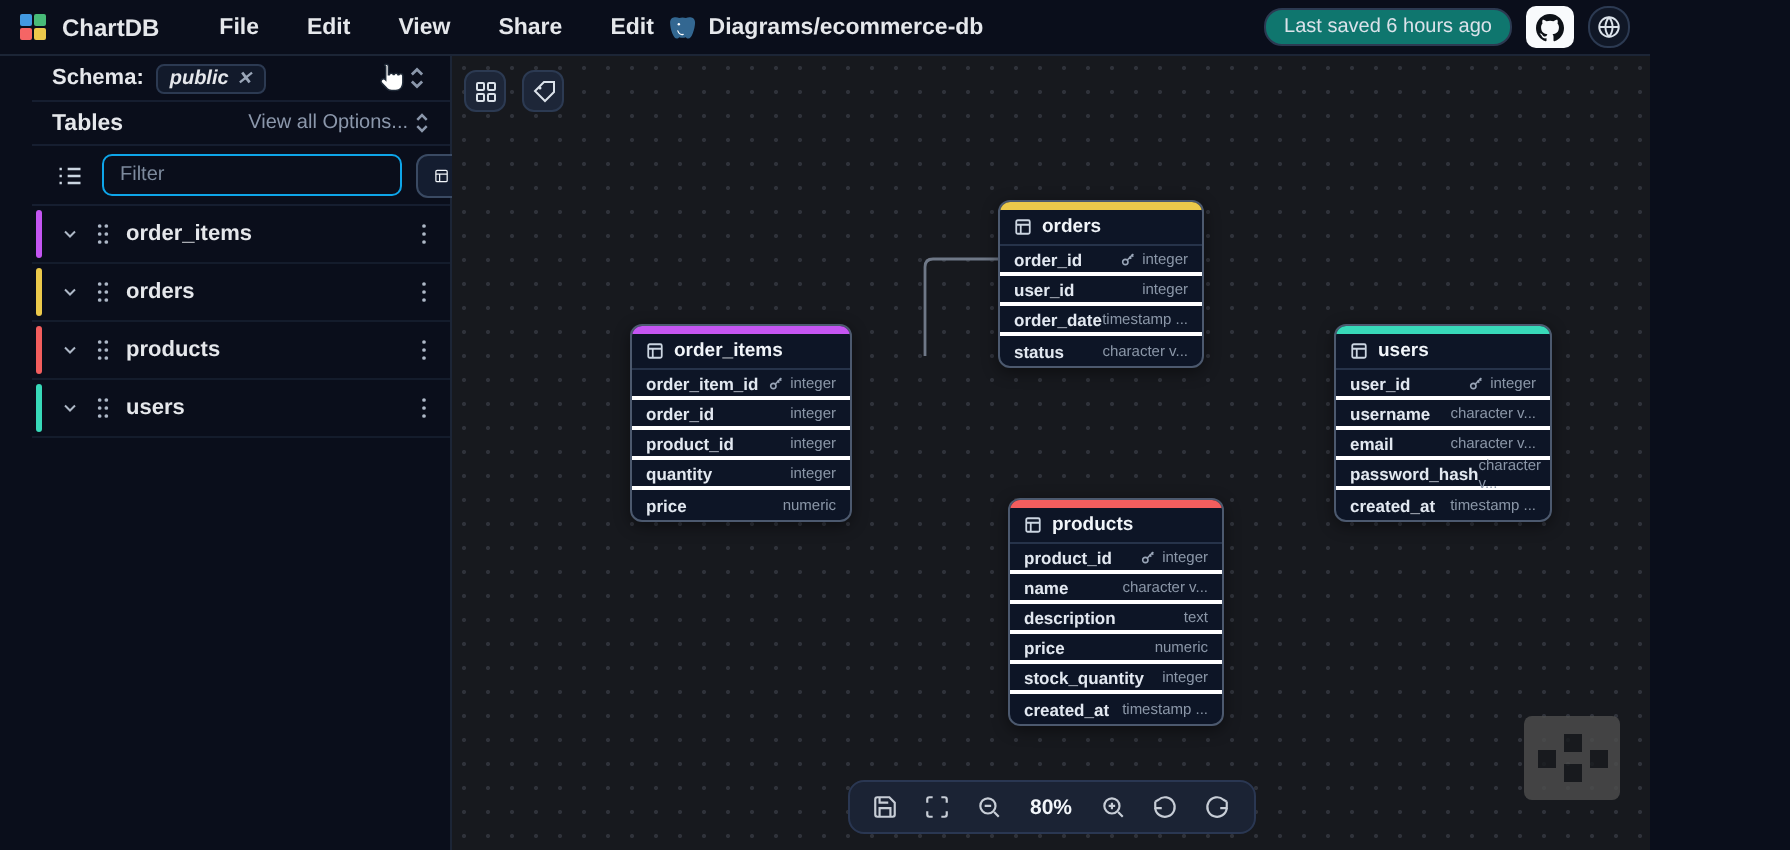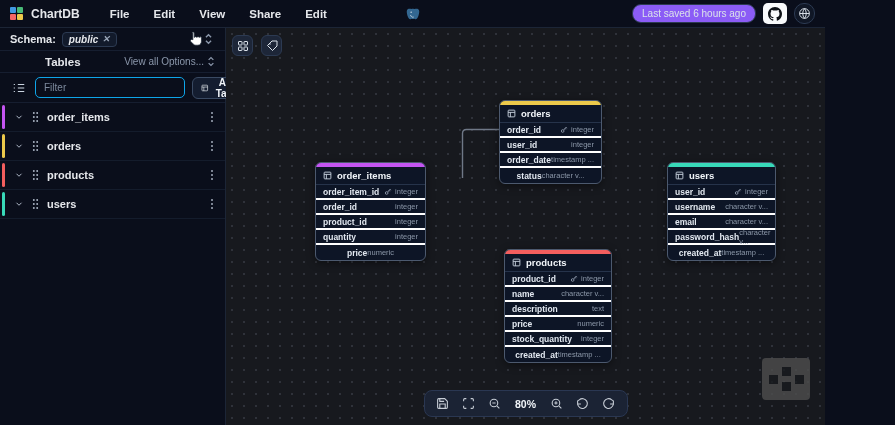--- a/index.html
+++ b/index.html
@@ -12,41 +12,41 @@
     background:#0a0e1b; border-bottom:1px solid #1c2536; padding:0 10px; position:relative; z-index:5; }
   .mb-left { display:flex; align-items:center; gap:4px; }
   .logo-grid { display:grid; grid-template-columns:6px 6px; grid-template-rows:6px 6px; gap:1px; margin-right:4px; }
   .logo-grid span { border-radius:1px; }
   .app-title { font-weight:bold; font-size:12px; margin-right:14px; }
   .menu-item { background:none; border:none; color:#e5e7eb; font-family:inherit; font-size:11.5px;
     font-weight:bold; padding:3px 12px; cursor:pointer; border-radius:4px; }
   .mb-center { position:absolute; left:50%; top:0; height:28px; transform:translateX(-50%);
     display:flex; align-items:center; gap:6px; font-size:11.5px; font-weight:bold; }
   .mb-right { display:flex; align-items:center; gap:7px; }
-  .saved-badge { font-size:10px; color:#dbe2ea; background:#8b5cf6; border:1px solid #2c3a52;
+  .saved-badge { font-size:10px; color:#dbe2ea; background:#0f766e; border:1px solid #2c3a52;
     border-radius:9px; padding:2px 9px; line-height:13px; }
   .gh-btn { width:24px; height:21px; background:#f8fafc; border:none; border-radius:5px;
     display:flex; align-items:center; justify-content:center; cursor:pointer; }
   .globe-btn { width:21px; height:21px; background:#101726; border:1px solid #2c3a52; border-radius:10px;
     display:flex; align-items:center; justify-content:center; cursor:pointer; }
 
   .body { flex:1; display:flex; min-height:0; }
 
   
   aside { width:226px; flex:0 0 226px; background:#0a0e1b; border-right:1px solid #1c2536;
-    display:flex; flex-direction:column; font-size:11px; }
+    display:flex; flex-direction:column; font-size:11px;padding-left:16px; }
   .side-row { display:flex; align-items:center; padding:0 10px; }
   .schema-row { height:23px; border-bottom:1px solid #161e30; gap:6px; }
   .schema-label { font-weight:bold; font-size:11px; }
   .schema-chip { display:flex; align-items:center; gap:4px; background:#121a2b; border:1px solid #2c3a52;
     border-radius:4px; padding:1px 6px; font-size:10px; font-weight:bold; cursor:pointer;font-style:italic; }
   .chip-x { color:#9aa6b8; font-size:9px; }
   .spacer { flex:1; }
   .tables-row { height:22px; border-bottom:1px solid #161e30; }
-  .tables-label { font-weight:bold; font-size:11.5px;margin-left:35px; }
+  .tables-label { font-weight:bold; font-size:11.5px; }
   .view-all { color:#8b97ab; font-size:10px; display:flex; align-items:center; gap:3px; cursor:pointer; background:none; border:none; font-family:inherit; }
   .filter-row { height:30px; gap:7px; border-bottom:1px solid #161e30; }
   .icon-btn { background:none; border:none; padding:2px; cursor:pointer; display:flex; align-items:center; }
   .filter-input { flex:1; height:21px; background:transparent; border:1px solid #0ea5e9; border-radius:5px;
     color:#e5e7eb; font-size:10px; padding:0 8px; font-family:inherit; }
   .filter-input::placeholder { color:#7d8a9d; }
   .add-table-btn { display:flex; align-items:center; gap:5px; background:#141d30; border:1px solid #3a4a63;
     border-radius:6px; color:#f1f5f9; font-size:10px; font-weight:bold; height:22px; padding:0 8px;
     cursor:pointer; font-family:inherit; }
   .table-list { flex:1; overflow:hidden; }
@@ -65,21 +65,21 @@
   #edges { position:absolute; inset:0; pointer-events:none; }
   #edges path { fill:none; stroke:#6f7887; stroke-width:1.4; }
 
   .node { position:absolute; background:#0d1526; border:1px solid #4c596e; border-radius:6px;
     overflow:hidden; box-shadow:0 2px 8px rgba(0,0,0,.45); cursor:grab; }
   .node-bar { height:4px; }
   .node-header { height:18px; display:flex; align-items:center; gap:5px; padding:0 7px;
     border-bottom:1px solid #26334a; font-size:9.5px; font-weight:bold; color:#f1f5f9; }
   .node-field { height:15px; display:flex; align-items:center; justify-content:space-between;
     padding:0 7px; border-bottom:2px solid #ffffff; }
-  .node-field:last-child { border-bottom:none;justify-content:center; }
+  .node-field:last-child { border-bottom:none; }
   .f-name { font-size:8.5px; font-weight:bold; color:#e2e8f0; }
   .f-right { display:flex; align-items:center; gap:3px; }
   .f-type { font-size:7.5px; color:#8b97a8; }
 
   .bottom-toolbar { position:absolute; left:50%; transform:translateX(-50%); bottom:8px; height:27px;
     background:#1b2334; border:1px solid #2a3752; border-radius:8px; display:flex; align-items:center;
     padding:0 6px; gap:2px; }
   .tb-btn { background:none; border:none; width:24px; height:23px; display:flex; align-items:center;
     justify-content:center; cursor:pointer; border-radius:5px; }
   .zoom-label { color:#f1f5f9; font-size:10.5px; font-weight:bold; background:none; border:none;
@@ -113,20 +113,21 @@
       <nav id="menu-items"><button class="menu-item">File</button><button class="menu-item">Edit</button><button class="menu-item">View</button><button class="menu-item">Share</button><button class="menu-item">Edit</button></nav>
     </div>
     <div class="mb-center">
       <span style="display:flex">
         <svg width="15" height="15" viewBox="0 0 24 24">
             <path d="M17.5 2.6c-1 0-2 .2-2.8.5A9.9 9.9 0 0 0 12 2.7c-1 0-1.9.2-2.7.5-.8-.4-1.8-.6-2.8-.6C4.3 2.6 2 3.5 2 7c0 2.2.7 5.9 1.8 8.6 1 2.5 2.2 4 3.6 4 .8 0 1.5-.4 2-1 .8.3 1.7.4 2.6.4.9 0 1.7-.1 2.5-.4.5.7 1.2 1 2 1 1.4 0 2.6-1.4 3.6-4 1.1-2.7 1.9-6.4 1.9-8.6 0-3.5-2.4-4.4-4.5-4.4z" fill="#336791"></path>
             <circle cx="9" cy="8.2" r="1" fill="#fff"></circle>
             <path d="M8.2 13.5c.8 2.2 2.4 3.3 4.3 2.8" stroke="#fff" stroke-width="1" fill="none" stroke-linecap="round"></path>
           </svg>
       </span>
+      <span>Diagrams/ecommerce-db</span>
     </div>
     <div class="mb-right">
       <span class="saved-badge">Last saved 6 hours ago</span>
       <button class="gh-btn">
         <span style="display:flex">
           <svg width="14" height="14" viewBox="0 0 24 24">
               <path fill="#0d1117" d="M12 0C5.37 0 0 5.37 0 12c0 5.3 3.44 9.8 8.2 11.38.6.11.82-.26.82-.58v-2.03c-3.34.73-4.04-1.61-4.04-1.61-.55-1.39-1.34-1.76-1.34-1.76-1.09-.75.08-.73.08-.73 1.2.08 1.84 1.24 1.84 1.24 1.07 1.84 2.81 1.31 3.5 1 .11-.78.42-1.31.76-1.61-2.67-.3-5.47-1.33-5.47-5.93 0-1.31.47-2.38 1.24-3.22-.12-.3-.54-1.52.12-3.18 0 0 1.01-.32 3.3 1.23a11.5 11.5 0 0 1 6 0c2.29-1.55 3.3-1.23 3.3-1.23.66 1.66.24 2.88.12 3.18.77.84 1.24 1.91 1.24 3.22 0 4.61-2.81 5.62-5.48 5.92.43.37.81 1.1.81 2.22v3.29c0 .32.22.7.82.58C20.56 21.8 24 17.3 24 12c0-6.63-5.37-12-12-12z"></path>
             </svg>
         </span>
       </button>

